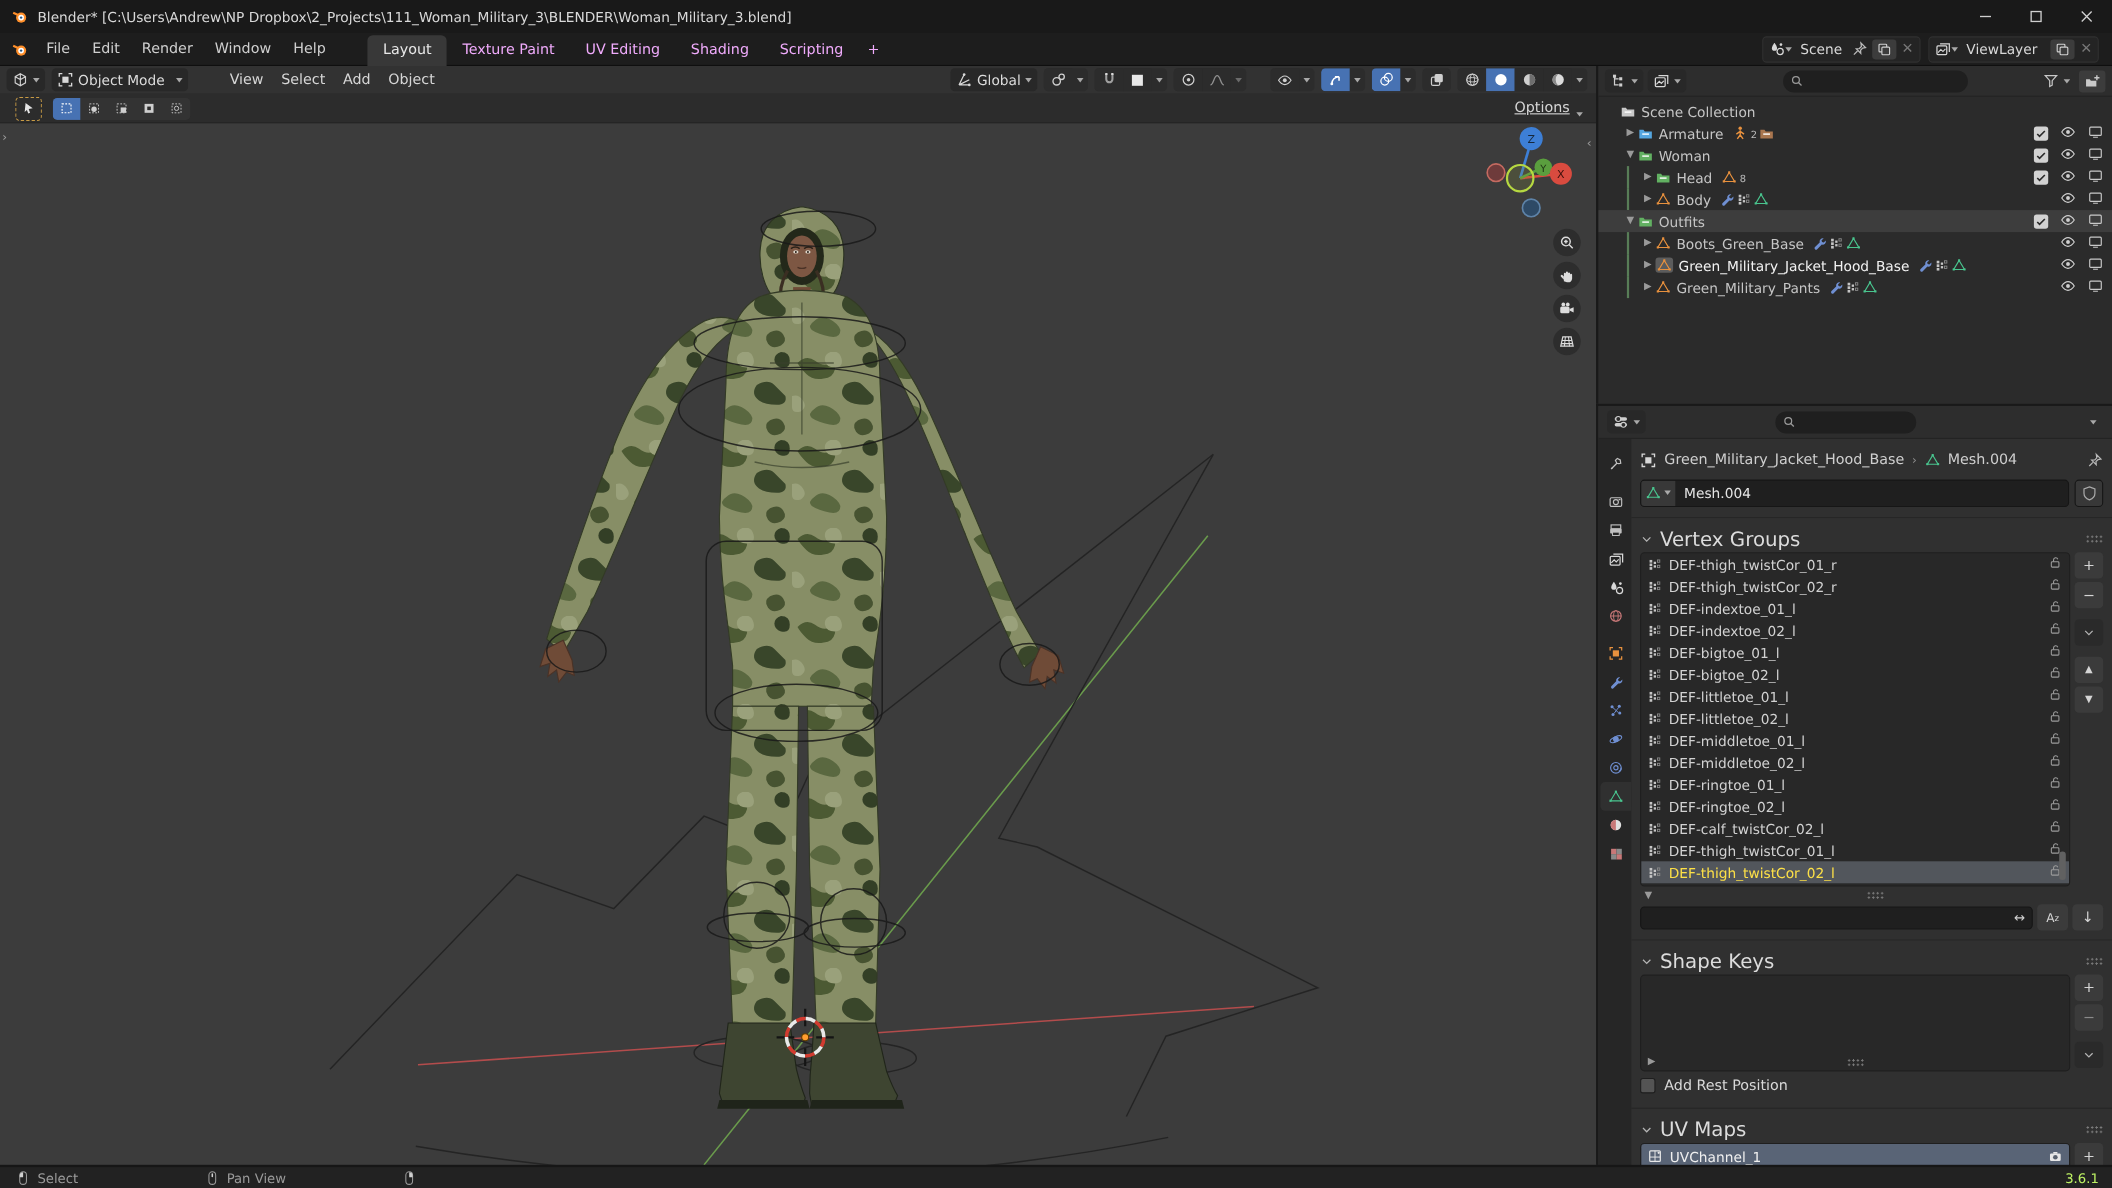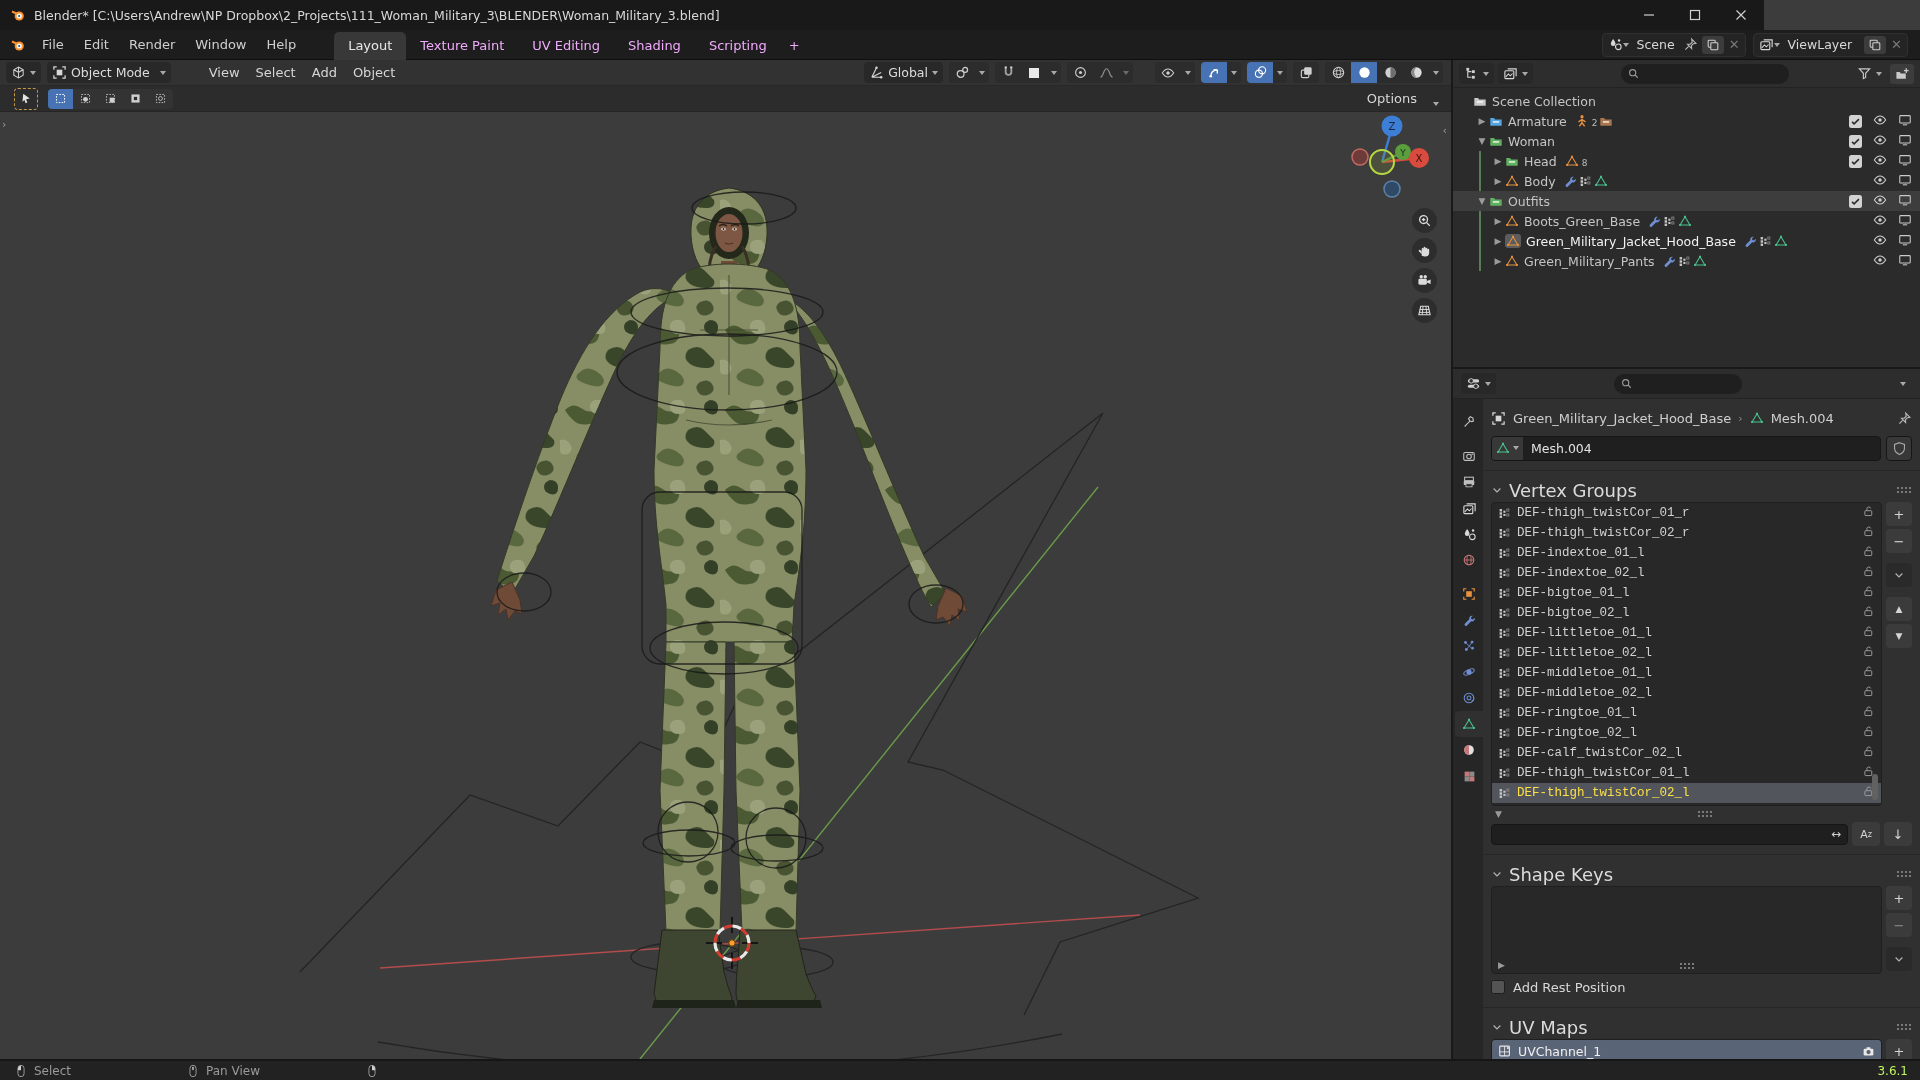--- a/index.html
+++ b/index.html
@@ -1,21 +1,21 @@
 <!DOCTYPE html>
 <html><head>
 <meta charset="utf-8">
 <style>
   * { box-sizing: border-box; margin: 0; padding: 0; }
   html,body { background:#111; }
   body { font-family:"DejaVu Sans", sans-serif; }
   #app { position:relative; width:1920px; height:1080px; overflow:hidden; background:#3c3c3c; user-select:none; }
 
   
-  .titlebar { position:absolute; left:0; top:0; width:1764px; height:30px; background:#191919; display:flex; align-items:center; color:#d9d9d9; font-size:12.5px; }
+  .titlebar { position:absolute; left:0; top:0; width:1920px; height:30px; background:#191919; display:flex; align-items:center; color:#d9d9d9; font-size:12.5px; }
   .titlebar .logo { margin:0 8px 0 10px; display:flex; }
   .win-btns { margin-left:auto; display:flex; height:30px; }
   .win-btn { width:46px; height:30px; display:flex; align-items:center; justify-content:center; color:#cfcfcf; }
 
   
   .topbar { position:absolute; left:0; top:30px; width:1920px; height:30px; background:#1d1d1d; display:flex; align-items:center; border-bottom:1px solid #0f0f0f; }
   .tb-logo { margin:0 6px 0 10px; display:flex; align-items:center; }
   .menu-item { color:#cfcfcf; font-size:13px; padding:4px 10px; border-radius:4px; }
   .tabs { display:flex; margin-left:28px; align-items:flex-end; height:30px; }
   .tab { color:#f0abfc; font-size:13px; padding:6px 14px 7px; border-radius:5px 5px 0 0; }
@@ -35,21 +35,21 @@
   .wgt { background:#282828; border-radius:4px; height:21px; display:flex; align-items:center; padding:0 5px; color:#dcdcdc; font-size:12.5px; gap:4px; }
   .chev { width:0; height:0; border-left:3.5px solid transparent; border-right:3.5px solid transparent; border-top:4.5px solid #a9a9a9; display:inline-block; }
   .tgl { width:26px; height:21px; border-radius:4px; display:flex; align-items:center; justify-content:center; background:#2c2c2c; }
   .tgl.on { background:#4772b3; }
   .tglgrp { display:flex; background:#2c2c2c; border-radius:4px; overflow:hidden; height:21px; align-items:center; }
   .tglgrp .tgl { border-radius:0; } .gap10 { width:10px; }
   .selmode { display:flex; background:#333; border-radius:4px; overflow:hidden; margin-left:10px; }
   .selmode .sm { width:25px; height:20px; display:flex; align-items:center; justify-content:center; }
   .selmode .sm.on { background:#4772b3; }
   .tweakbtn { width:24px; height:22px; margin-left:14px; border:1px dashed #c79a45; border-radius:4px; display:flex; align-items:center; justify-content:center; }
-  .vp-options { margin-left:auto; margin-right:12px; color:#d6d6d6; font-size:13px; display:flex; align-items:flex-end; gap:16px; }
+  .vp-options { margin-left:auto; margin-right:12px; color:#d6d6d6; font-size:13px; display:flex; align-items:flex-end; gap:6px;text-decoration:underline; }
   .vp-overlay { position:absolute; left:10px; top:56px; color:#d2d2d2; font-size:13px; line-height:19px; text-shadow:0 1px 2px rgba(0,0,0,.4); }
   .expand-arrow { position:absolute; left:2px; top:58px; color:#9a9a9a; font-size:11px; }
   .sidebar-arrow { position:absolute; right:4px; top:64px; color:#9a9a9a; font-size:11px; }
   .scene-svg { position:absolute; left:0; top:52px; }
   .nav-gizmo { position:absolute; right:0; top:0; }
   .nav-btn { position:absolute; width:25px; height:25px; border-radius:50%; background:rgba(40,40,40,.75); display:flex; align-items:center; justify-content:center; }
 
   
   .outliner { position:absolute; left:1451px; top:60px; width:469px; height:307px; background:#2b2b2b; border-left:2px solid #191919; overflow:hidden; }
   .ol-header { height:28px; background:#2d2d2d; border-bottom:1px solid #232323; display:flex; align-items:center; padding:0 6px; }
@@ -88,21 +88,21 @@
   .panel-head { height:24px; display:flex; align-items:center; color:#dcdcdc; font-size:18px; gap:6px; }
   .panel-head .grip { margin-left:auto; }
   .grip { width:16px; height:8px; background-image:radial-gradient(#7a7a7a 1px, transparent 1.1px); background-size:4px 4px; }
   .panel-body { display:flex; gap:4px; }
   .listwell { flex:1; background:#282828; border:1px solid #1f1f1f; border-radius:4px; position:relative; overflow:hidden; }
   .btncol { width:26px; display:flex; flex-direction:column; gap:3px; }
   .ubtn { width:26px; height:24px; background:#3b3b3b; border-radius:4px; color:#d5d5d5; display:flex; align-items:center; justify-content:center; font-size:13px; }
   .ubtn.dark { background:#2a2a2a; }
   .vg-row { height:20px; display:flex; align-items:center; padding:0 6px; font-size:12.5px; color:#d2d2d2; gap:6px; }
   .vg-row.sel { background:#52565c; color:#fde047;align-items:center; }
-  .vg-name { flex:1; white-space:nowrap; overflow:hidden;font-family:Liberation Mono, monospace; }
+  .vg-name { flex:1; white-space:nowrap; overflow:hidden; }
   .scrollthumb { position:absolute; right:3px; bottom:5px; width:6px; height:26px; border-radius:3px; background:#616161; }
   .under-list { display:flex; align-items:center; height:15px; color:#9a9a9a; font-size:9px; padding:0 4px; }
   .under-list .grip { margin:0 auto; }
   .filterrow { display:flex; align-items:center; gap:4px; height:26px; }
   .f-input { flex:1; height:21px; background:#1f1f1f; border:1px solid #161616; border-radius:4px; display:flex; align-items:center; padding:0 6px; color:#bbb; }
   .f-input .arr { margin-left:auto; color:#cfcfcf; font-size:12px; }
   .azbtn { font-size:11px; color:#d5d5d5; }
   .restrow { display:flex; align-items:center; gap:8px; height:26px; color:#d8d8d8; font-size:13px; }
   .restcb { width:14px; height:14px; background:#545454; border:1px solid #1e1e1e; border-radius:2.5px; }
   .uv-row { height:22px; display:flex; align-items:center; padding:0 6px; gap:6px; font-size:12.5px; color:#f0f0f0; }

